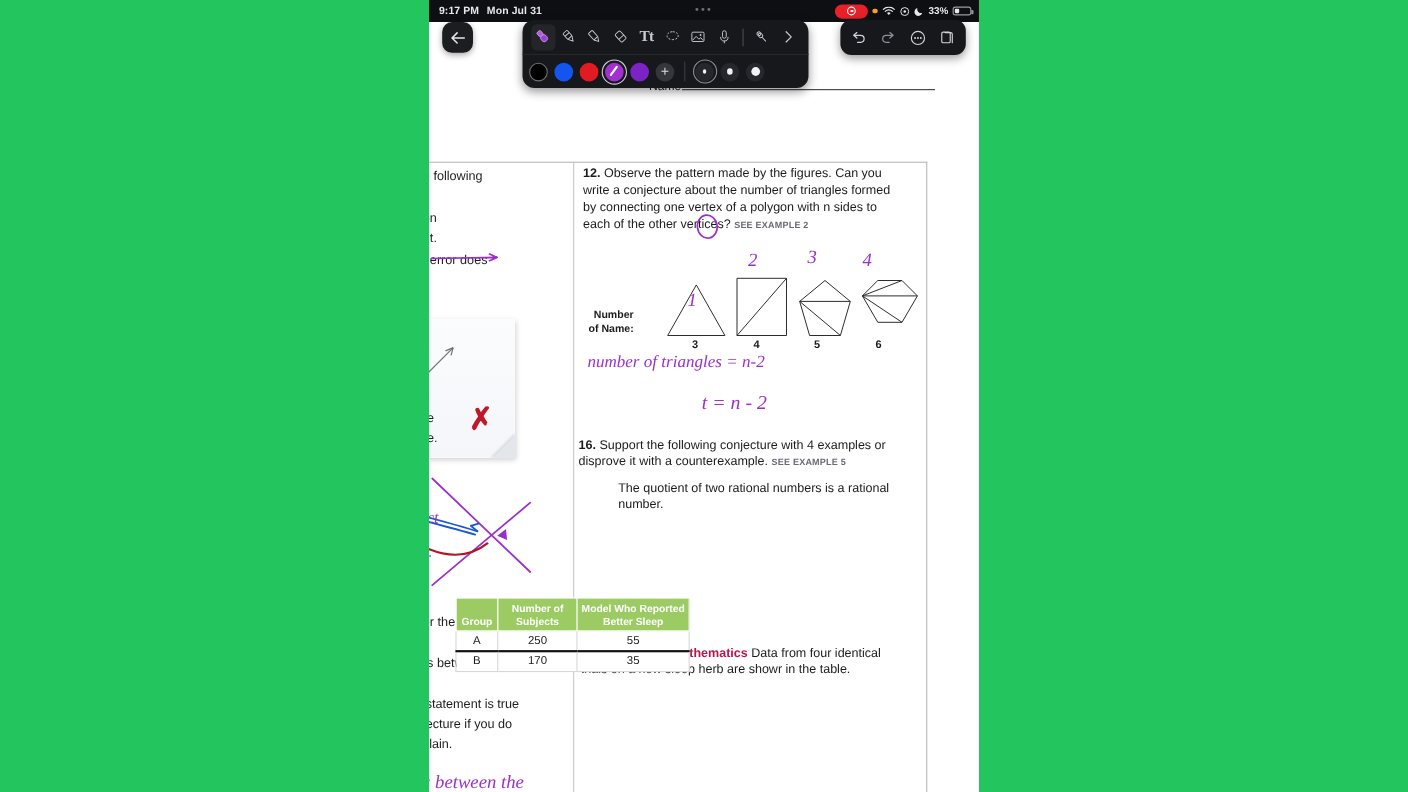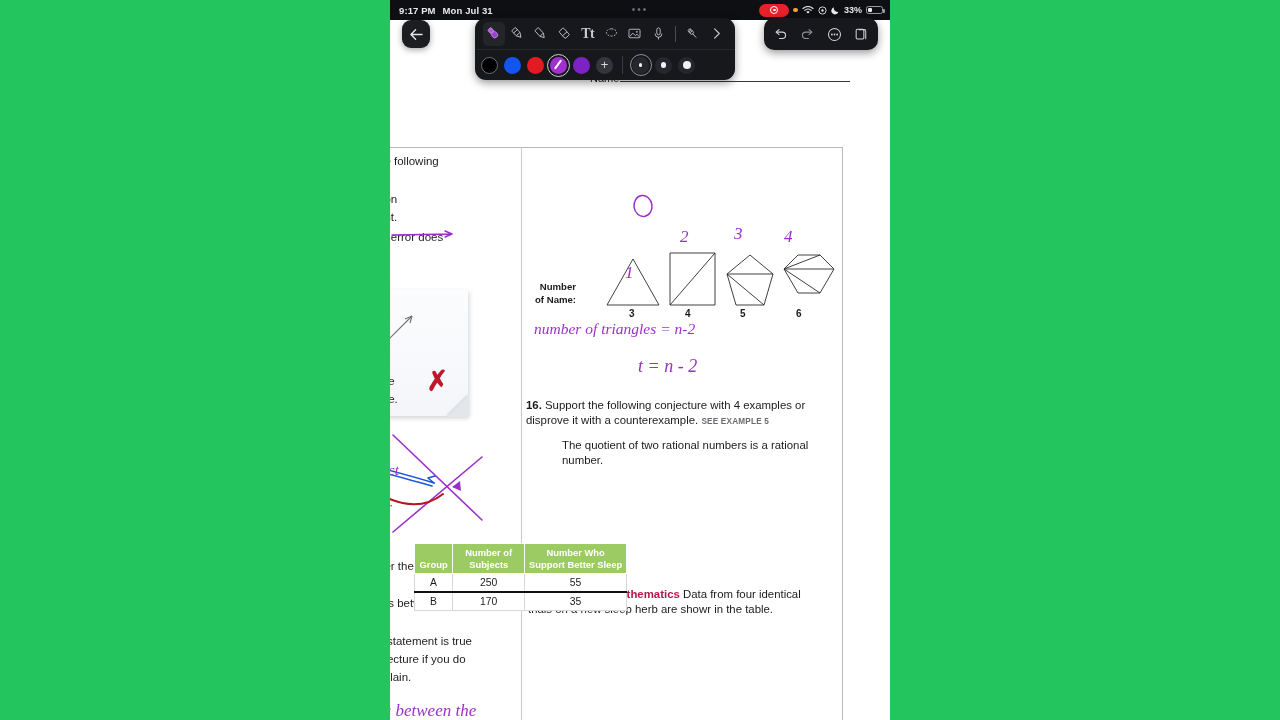--- a/index.html
+++ b/index.html
@@ -334,20 +334,24 @@
 
           <div class="lc-text" style="left:-12px; top:410px;">der the</div>
           <div class="lc-text" style="left:-12px; top:447px;">ers between</div>
           <div class="lc-text" style="left:-12px; top:485px;">s statement is true</div>
           <div class="lc-text" style="left:-12px; top:503px;">njecture if you do</div>
           <div class="lc-text" style="left:-12px; top:521px;">xplain.</div>
         </div>
 
         <div id="rightcol">
 
+          <div class="q" style="left:9px; top:4px;">
+            <span class="qnum">12.</span><span class="qbody">Observe the pattern made by the figures. Can you write a conjecture about the number of triangles formed by connecting one vertex of a polygon with n sides to each of the other vertices?</span>
+            <span class="seeex">SEE EXAMPLE 2</span>
+          </div>
 
           <div id="figstrip">
             <div class="numsides">
               <span>Number</span><br>
               <span>of Name:</span>
             </div>
             <svg width="300" height="70" viewBox="0 0 300 70" style="position:absolute;left:0;top:0;">
               <g stroke="#2a2a2a" stroke-width="0.9" fill="none">
 
                 <polygon points="72,60 98,14 124,60"></polygon>
@@ -381,21 +385,21 @@
             <span class="qnum">17.</span><span class="mwm">Model With Mathematics</span>
             <span class="qbody">Data from four identical trials on a new sleep herb are showr in the table.</span>
           </div>
         </div>
 
         <table id="q17table">
           <thead>
             <tr>
               <th style="width:18%">Group</th>
               <th style="width:34%">Number of Subjects</th>
-              <th style="width:48%">Number Who Support Better Sleep</th>
+              <th style="width:48%">Model Who Reported Better Sleep</th>
             </tr>
           </thead>
           <tbody>
             <tr>
               <td>A</td>
               <td>250</td>
               <td>55</td>
             </tr>
             <tr class="alt">
               <td>B</td>

